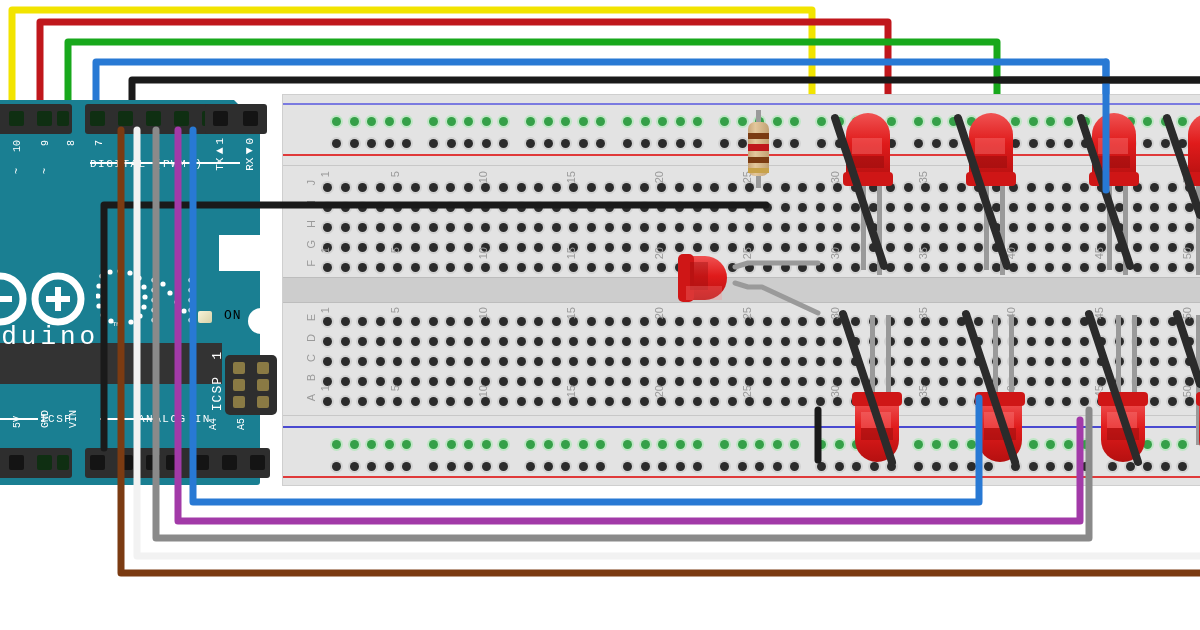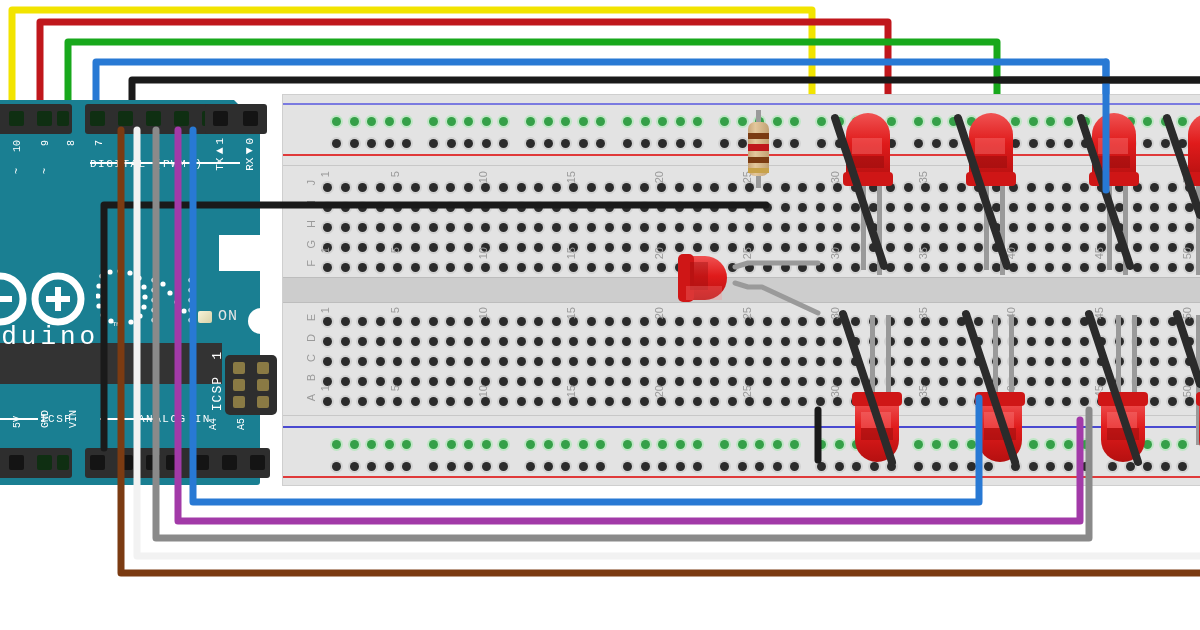--- a/index.html
+++ b/index.html
@@ -53,21 +53,21 @@
   .silkline { position:absolute; background:#ffffff; height:2px; }
   .ard-logo { position:absolute; left:10px; top:170px; width:120px; height:58px; }
   .ard-word {
     position:absolute; left:2px; top:222px; color:#ffffff; font-size:26px;
     font-family:"Liberation Mono", monospace; letter-spacing:4px;
   }
   .ard-tm { position:absolute; left:152px; top:220px; color:#fff; font-size:10px; }
   .uno-word { position:absolute; left:136px; top:168px; width:110px; height:62px; }
   .on-led { position:absolute; left:238px; top:211px; width:14px; height:12px;
             background:linear-gradient(135deg,#f7f3d8,#d8d2a8); border-radius:2px; }
-  .on-txt { position:absolute; left:258px; top:208px; color:#e5e5e5; font-size:15px;
+  .on-txt { position:absolute; left:264px; top:208px; color:#000000; font-size:13px;
             font-family:"Liberation Mono", monospace; letter-spacing:1px; }
   .big-hole { position:absolute; left:288px; top:208px; width:26px; height:26px;
               background:#ffffff; border-radius:50%; }
   .icsp { position:absolute; left:265px; top:255px; width:52px; height:60px;
           background:#2e2e2e; border-radius:5px; }
   .icsp .p { position:absolute; width:12px; height:12px; background:#8a7a44; border-radius:2px; }
   .icsp-1 { position:absolute; left:250px; top:252px; color:#fff; font-size:13px;
             font-family:"Liberation Mono", monospace;
             writing-mode:vertical-rl; transform:rotate(180deg); }
   .icsp-t { position:absolute; left:250px; top:276px; color:#fff; font-size:13px;

